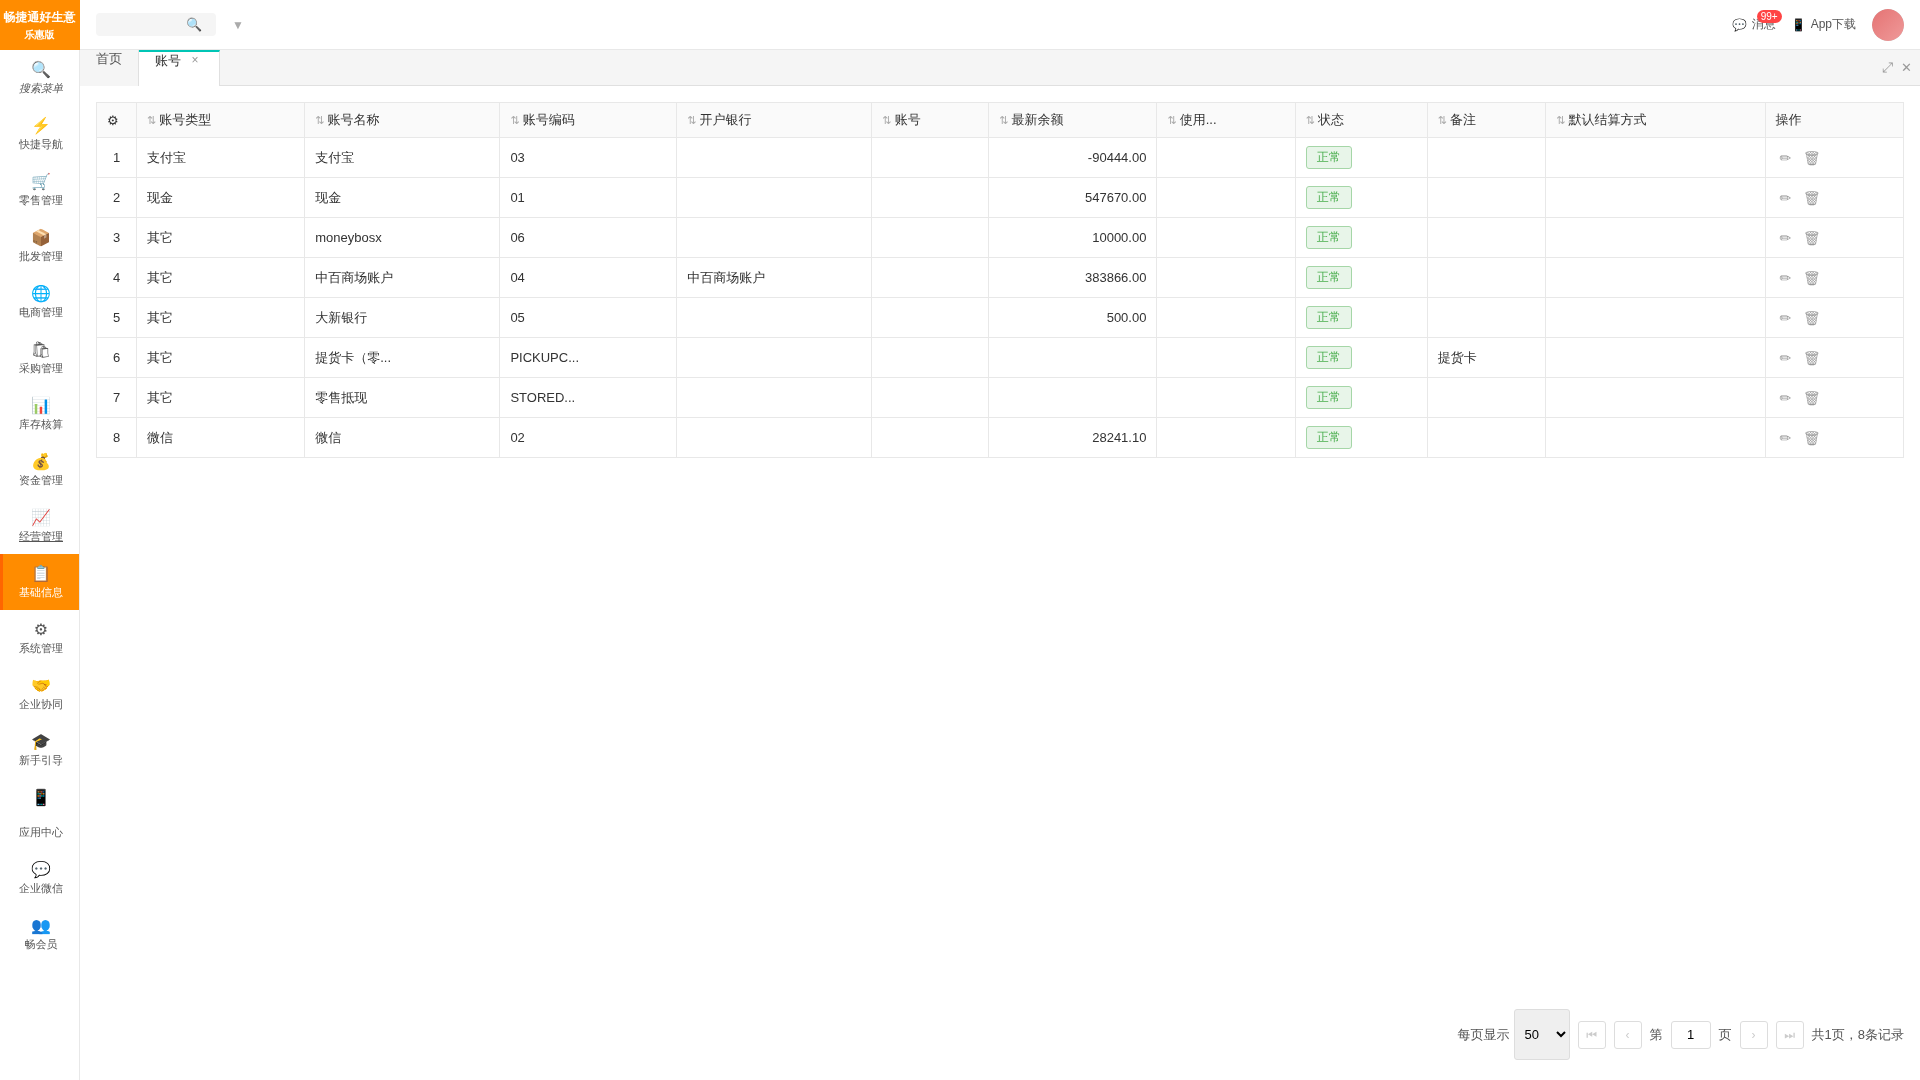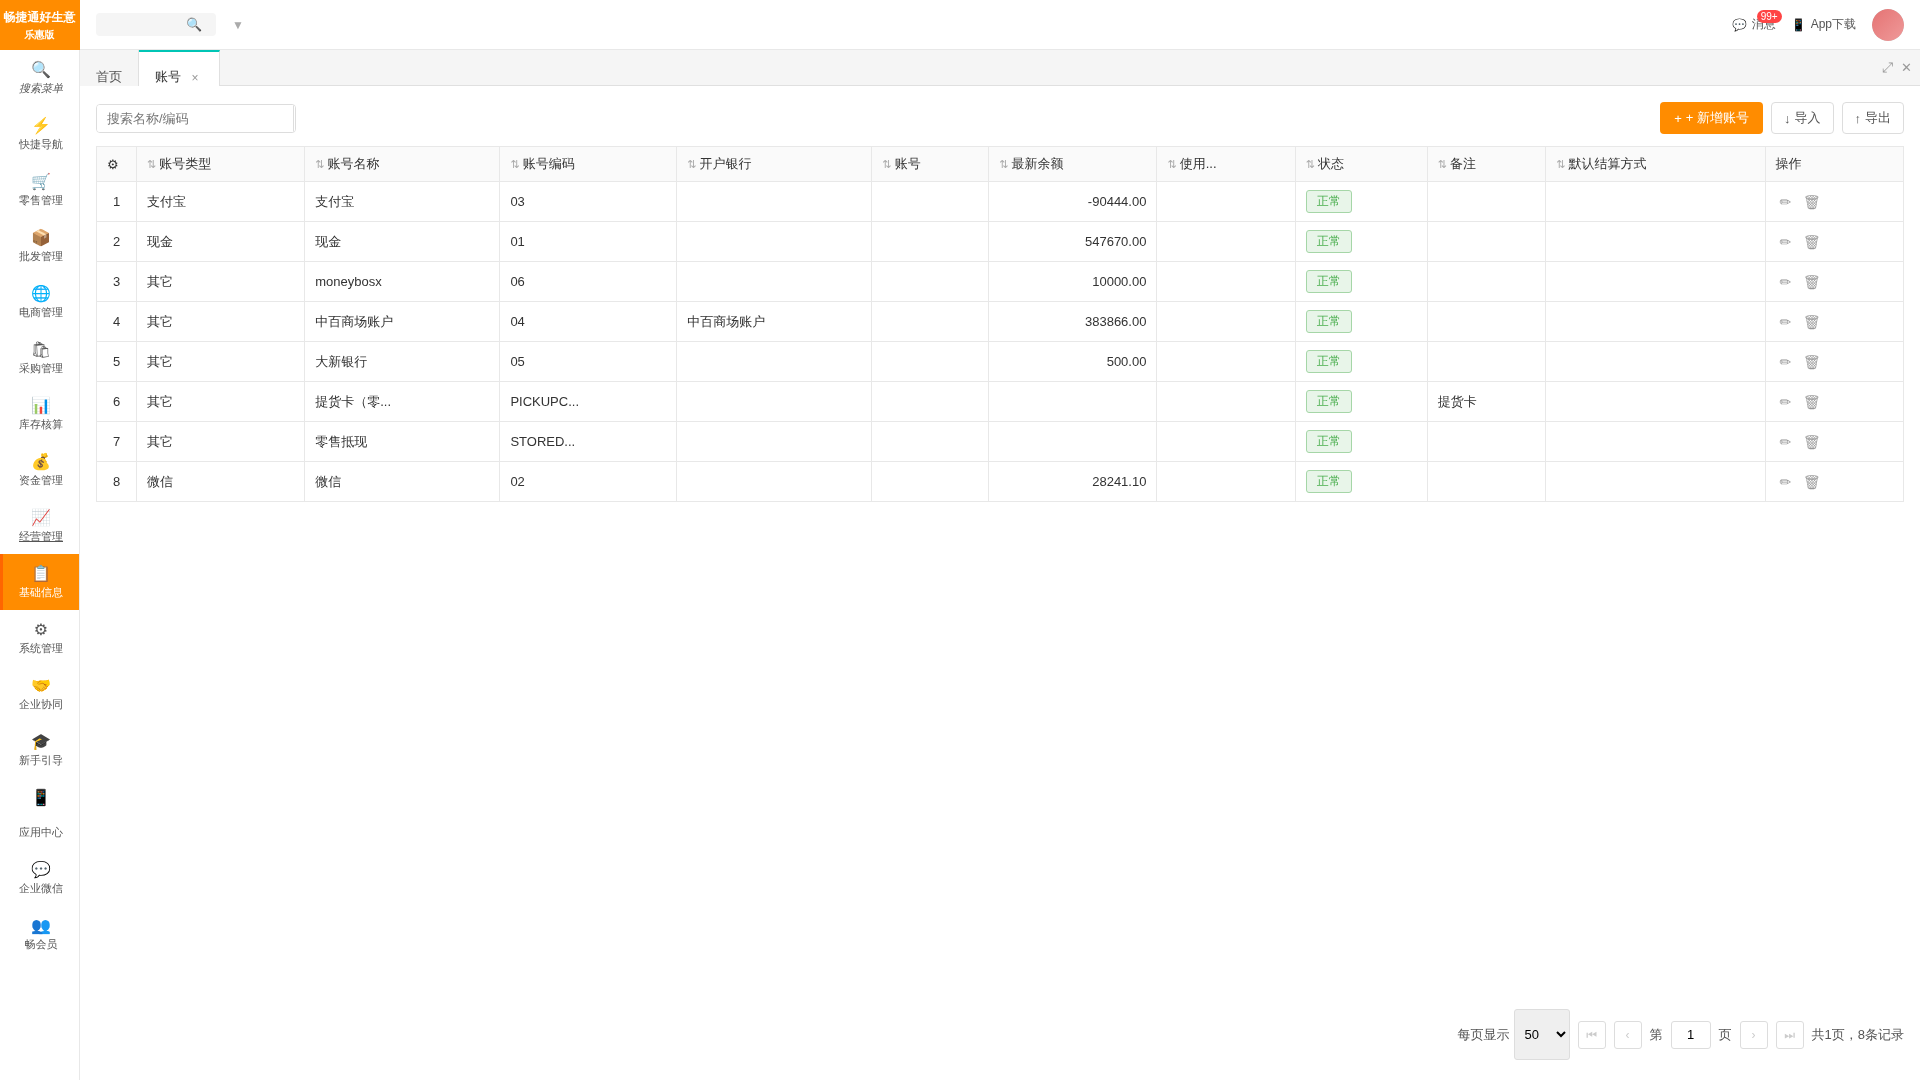--- a/index.html
+++ b/index.html
@@ -142,21 +142,21 @@
       height: 36px;
       background: #f5f5f5;
       display: flex;
       align-items: center;
       border-bottom: 1px solid #e0e0e0;
       flex-shrink: 0;
     }
     .tab-item {
       height: 36px;
       display: flex;
-      align-items: flex-end;
+      align-items: flex-start;
       padding: 0 16px;
       cursor: pointer;
       font-size: 13px;
       color: #555;
       border-right: 1px solid #e0e0e0;
       gap: 6px;
       background: #f5f5f5;
     }
     .tab-item.active {
       background: white;
@@ -455,40 +455,20 @@
       <div class="tab-item active">
         <span>账号</span>
         <span class="tab-close">×</span>
       </div>
       <div class="tab-expand" style="margin-left: auto; margin-right: 8px; cursor: pointer; color: rgb(153, 153, 153);"><span style="font-size:14px;">⤢</span></div>
       <div style="cursor: pointer; color: rgb(153, 153, 153); margin-right: 8px;"><span>✕</span></div>
     </div>
 
   <div class="content">
 
-    <div class="toolbar">
-      <div class="search-box">
-        <input type="text" placeholder="搜索名称/编码" style="">
-        <button class="search-btn">🔍</button>
-      </div>
-      <div class="toolbar-right">
-        <button class="btn-primary">
-          <span>+</span>
-          <span>+ 新增账号</span>
-        </button>
-        <button class="btn-default">
-          <span>↓</span>
-          <span>导入</span>
-        </button>
-        <button class="btn-default">
-          <span>↑</span>
-          <span>导出</span>
-        </button>
-      </div>
-    </div>
 
     <table class="data-table">
       <thead>
         <tr>
           <th class="settings-col">⚙</th>
           <th class="sortable">账号类型</th>
           <th class="sortable">账号名称</th>
           <th class="sortable">账号编码</th>
           <th class="sortable">开户银行</th>
           <th class="sortable">账号</th>

